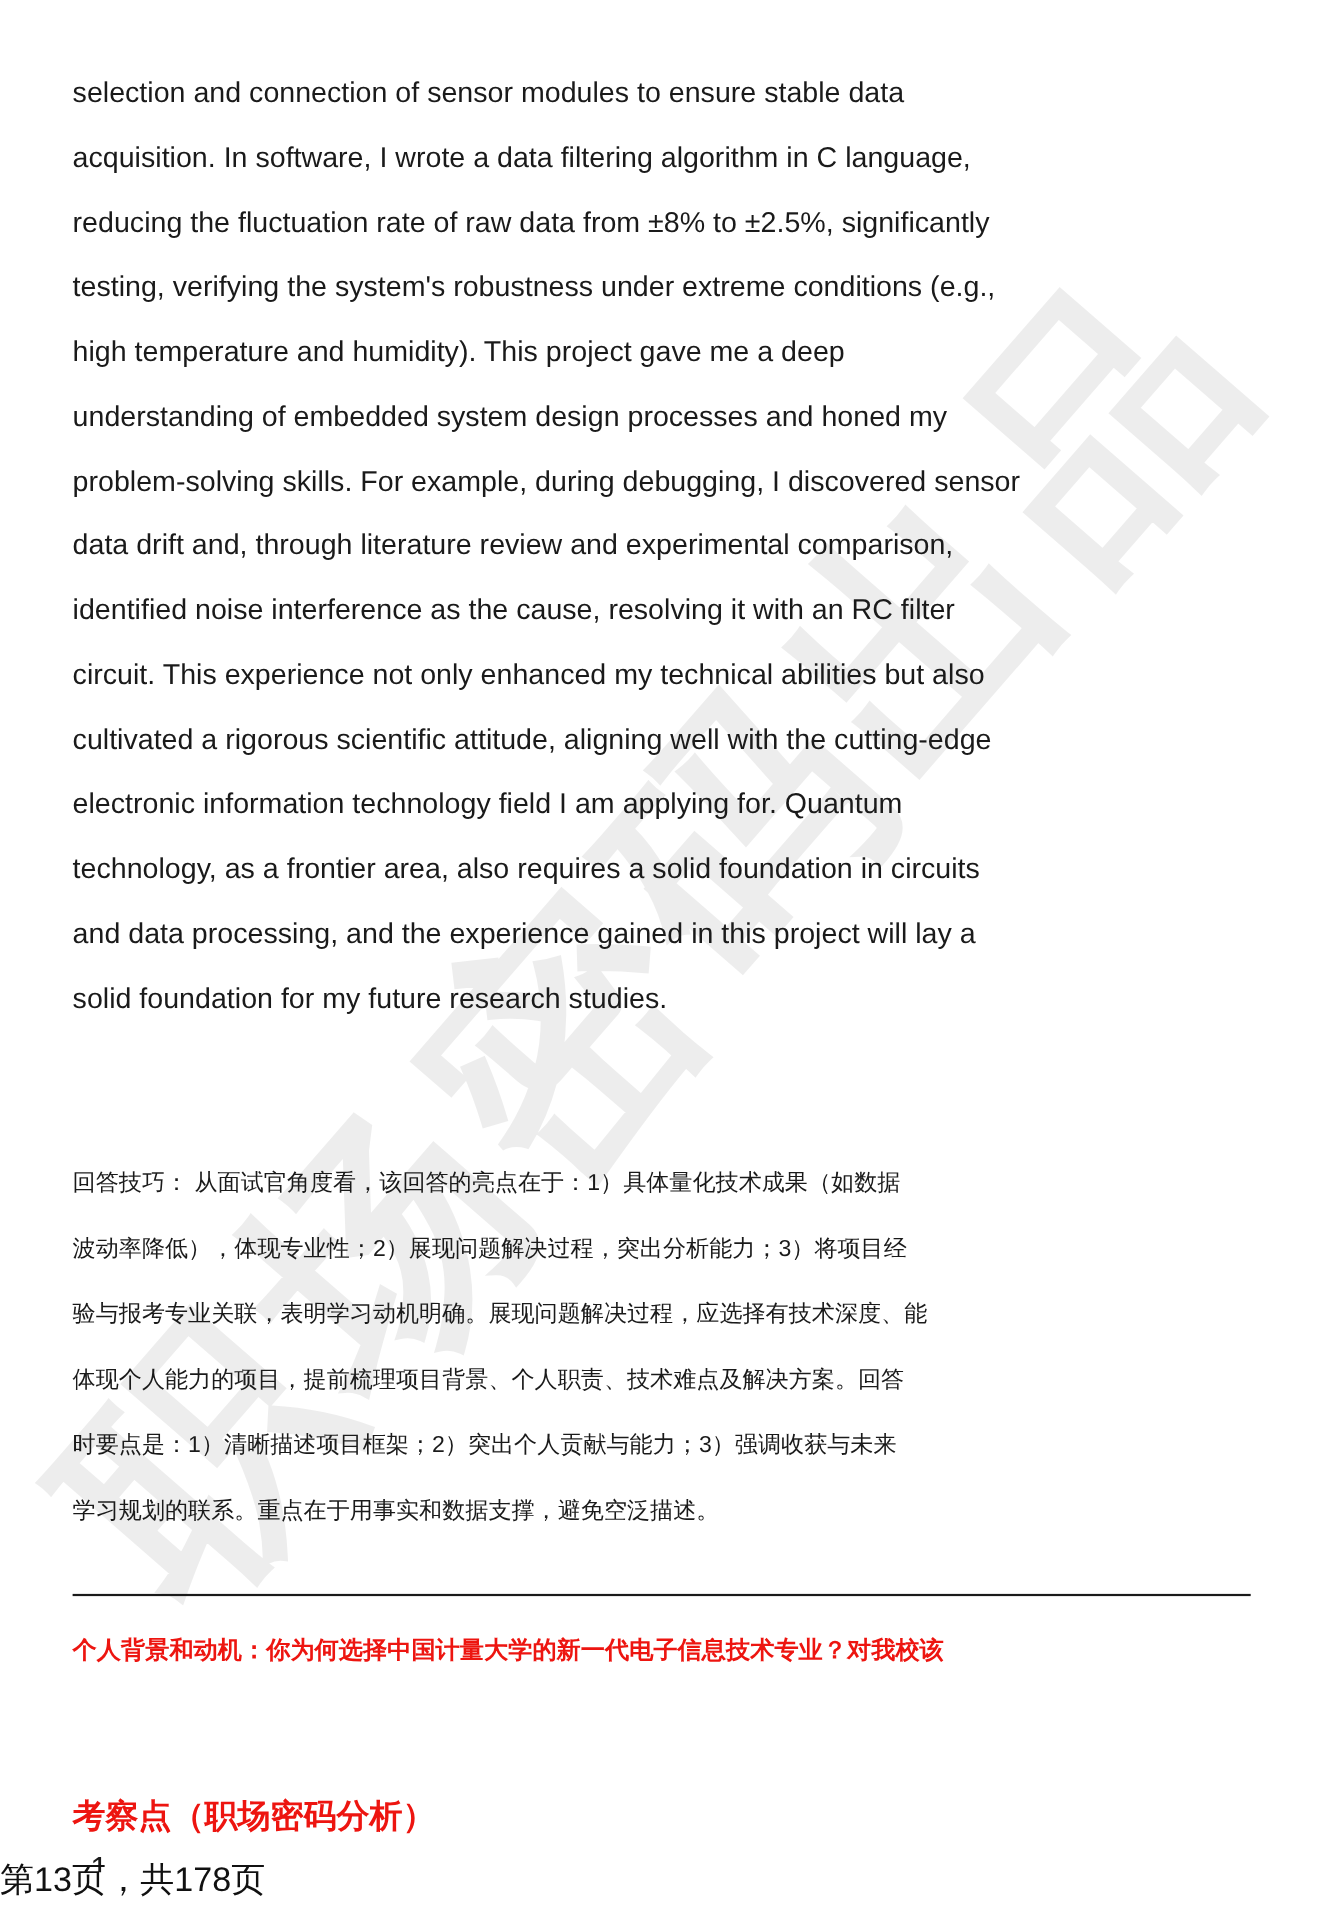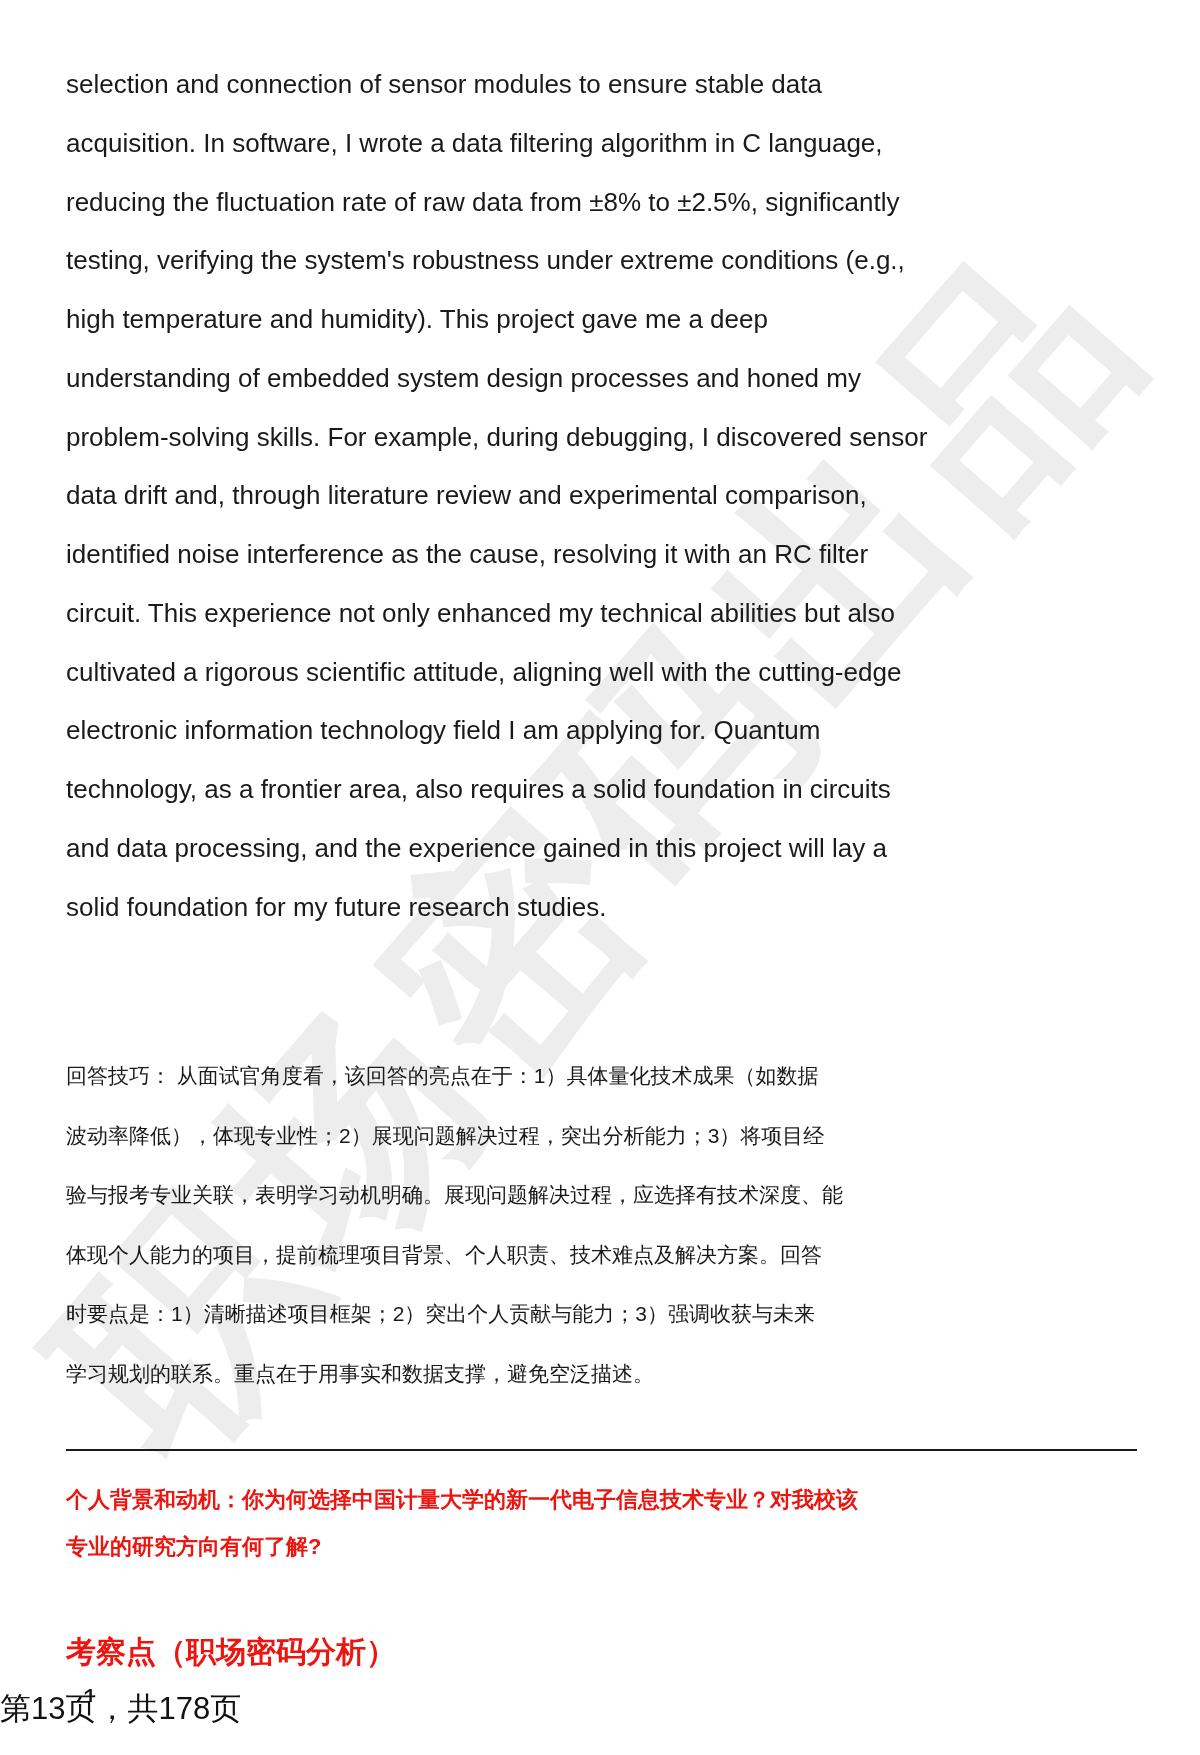--- a/index.html
+++ b/index.html
@@ -135,21 +135,20 @@
     <div class="line">验与报考专业关联，表明学习动机明确。展现问题解决过程，应选择有技术深度、能</div>
     <div class="line">体现个人能力的项目，提前梳理项目背景、个人职责、技术难点及解决方案。回答</div>
     <div class="line">时要点是：1）清晰描述项目框架；2）突出个人贡献与能力；3）强调收获与未来</div>
     <div class="line">学习规划的联系。重点在于用事实和数据支撑，避免空泛描述。</div>
   </div>
 
   <div class="divider"></div>
 
   <div class="content q-heading">
     <div class="line">个人背景和动机：你为何选择中国计量大学的新一代电子信息技术专业？对我校该</div>
-    <div class="line">专业的研究方向有何了解?</div>
   </div>
 
   <div class="content sub-heading">考察点（职场密码分析）</div>
 
   <div class="content list-row">
     <span class="list-num">1.</span>
     <span class="list-text">对专业选择的动机和认知深度，考察考生的专业热情与自我定位匹配度</span>
   </div>
 
   <div class="footer">第13页，共178页</div>

